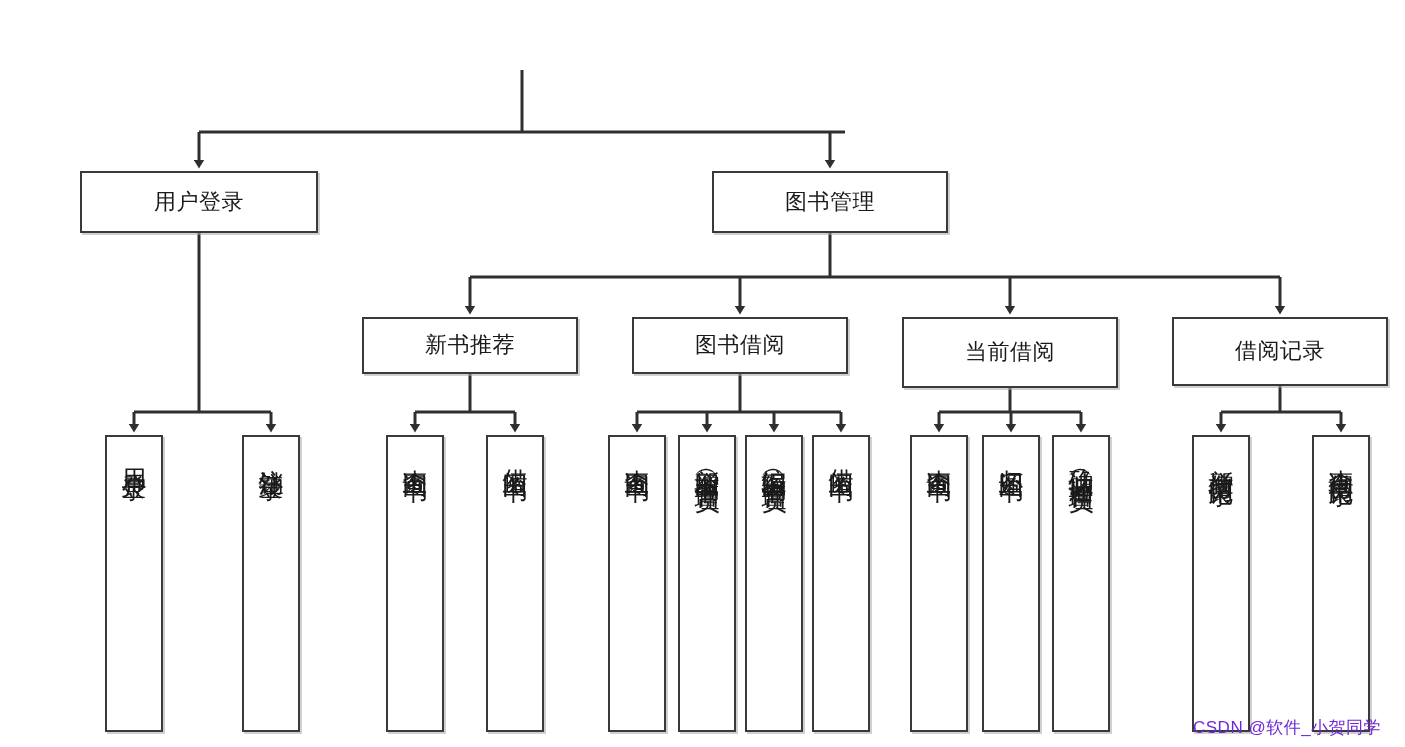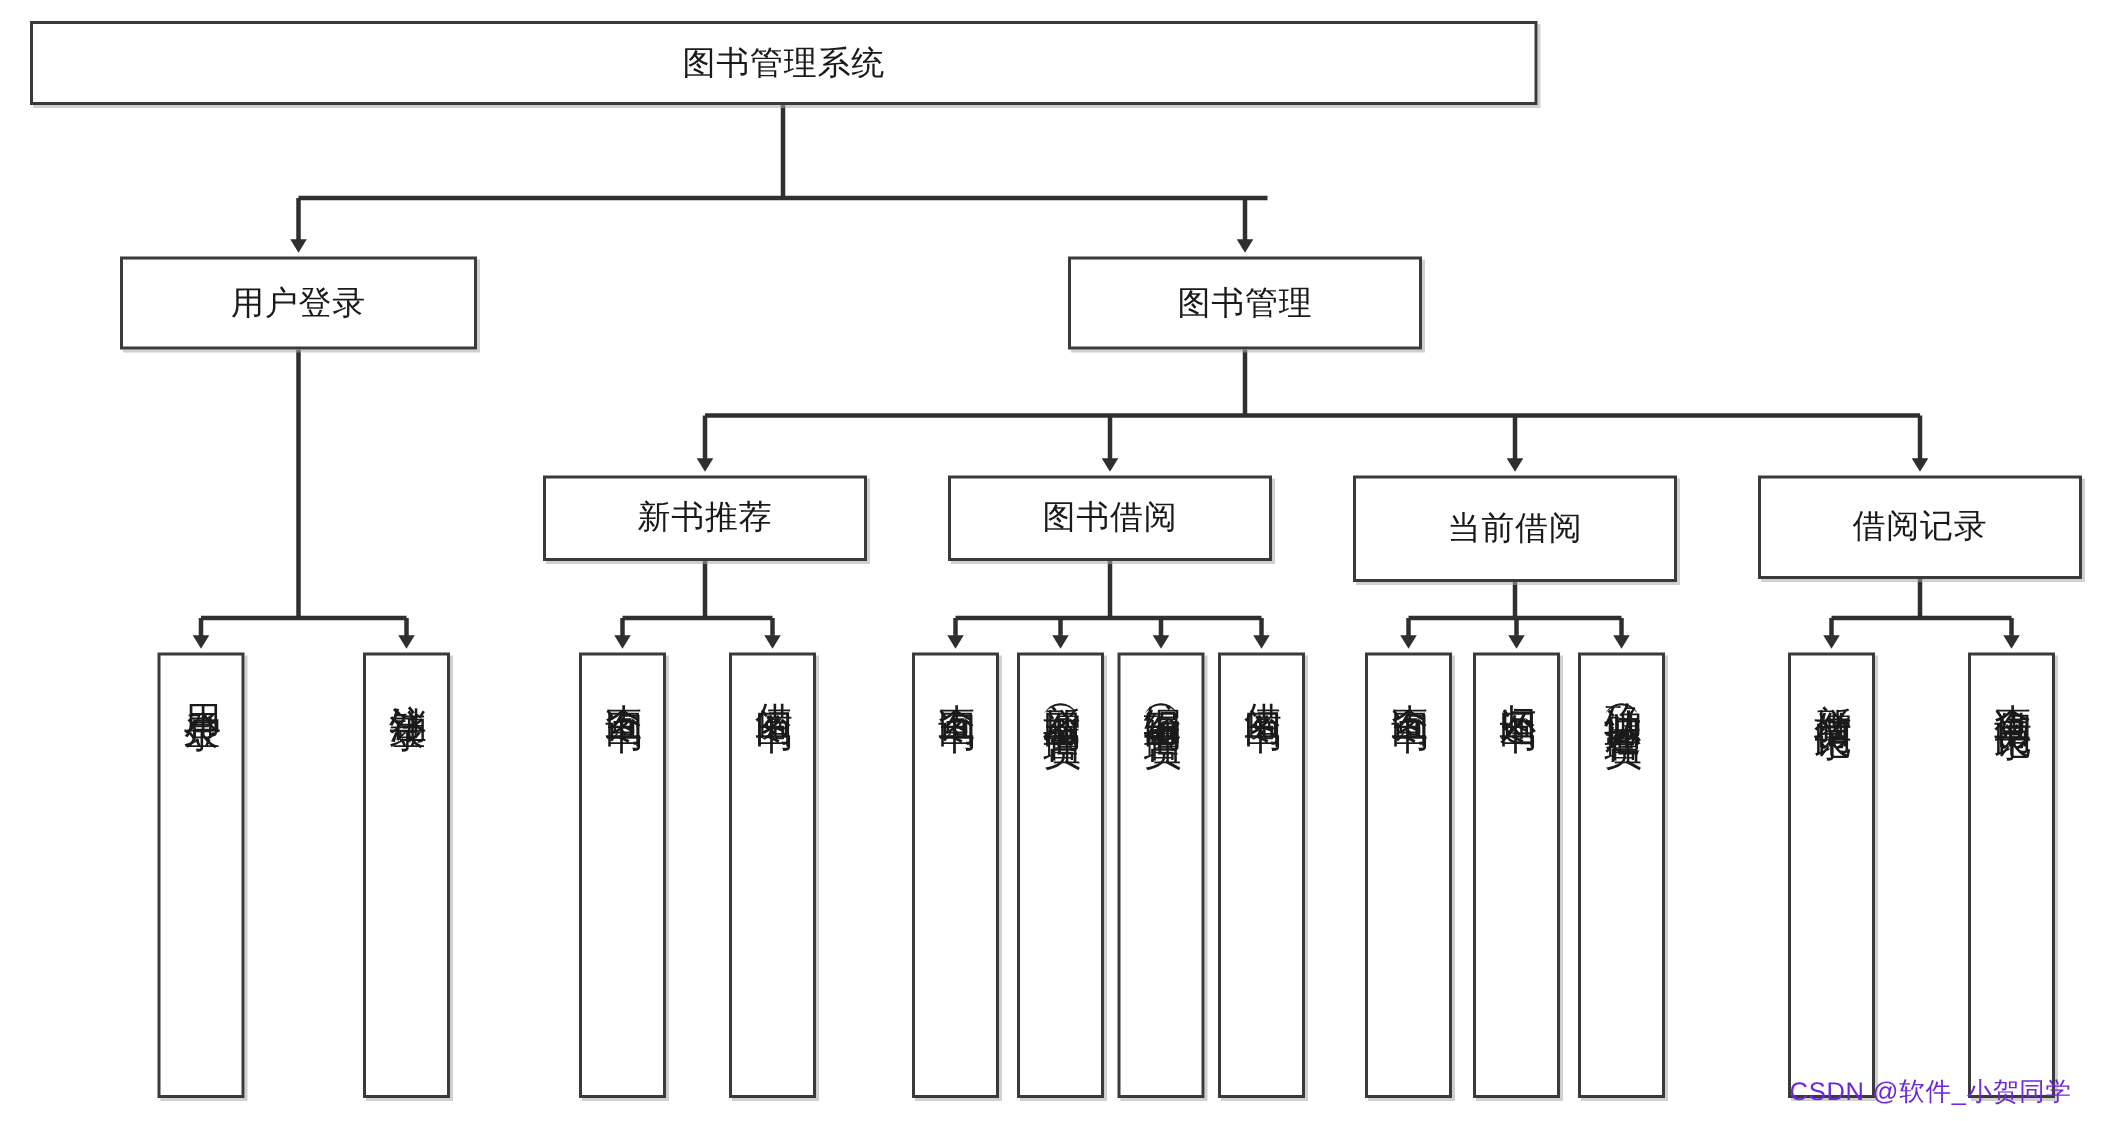--- a/index.html
+++ b/index.html
@@ -115,23 +115,20 @@
       <path d="M1011,412 L1011,424" marker-end="url(#arrow)"></path>
       <path d="M1081,412 L1081,424" marker-end="url(#arrow)"></path>
 
       <path d="M1280,374 L1280,412"></path>
       <path d="M1221,412 L1341,412"></path>
       <path d="M1221,412 L1221,424" marker-end="url(#arrow)"></path>
       <path d="M1341,412 L1341,424" marker-end="url(#arrow)"></path>
     </g>
   </svg>
 
-  <div class="node horiz" id="n-root" style="left: 20px; top: 14px; width: 1005px; height: 56px;">
-    <span class="lbl">图书管理系统</span>
-  </div>
 
   <div class="node horiz" id="n-l2-0" style="left: 80px; top: 171px; width: 238px; height: 62px;">
     <span class="lbl">用户登录</span>
   </div>
   <div class="node horiz" id="n-l3-0" style="left: 362px; top: 317px; width: 216px; height: 57px;">
     <span class="lbl">新书推荐</span>
   </div>
 
   <div class="node horiz" id="n-l2-1" style="left: 712px; top: 171px; width: 236px; height: 62px;">
     <span class="lbl">图书管理</span>

